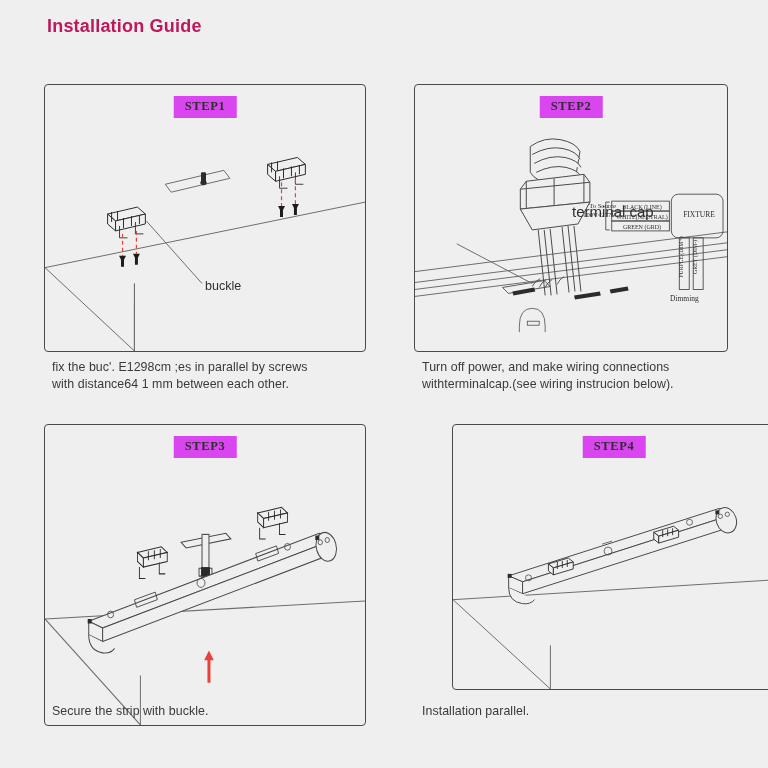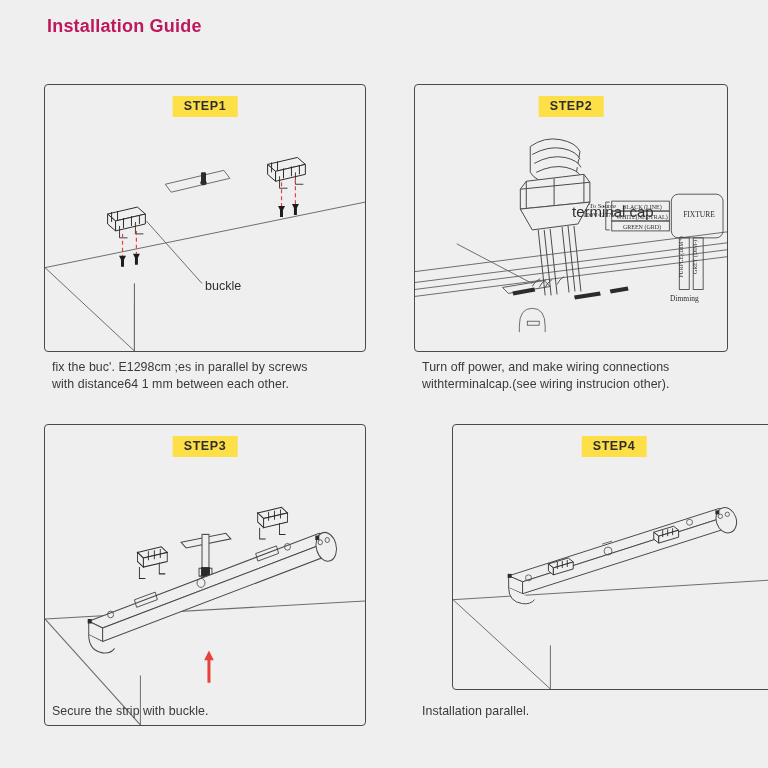--- a/index.html
+++ b/index.html
@@ -42,28 +42,28 @@
     width: 100%;
     height: 100%;
     overflow: hidden;
     box-sizing: border-box;
   }
   .badge {
     position: absolute;
     left: 50%;
     transform: translateX(-50%);
     top: 11px;
-    background: #fde047;
+    background: #d946ef;
     color: #2e2e2e;
     font-size: 12.5px;
     font-weight: bold;
     letter-spacing: 0.6px;
     padding: 3px 11px 4px 11px;
     z-index: 5;
-    font-family: Liberation Sans, sans-serif;
+    font-family: Liberation Serif, serif;
     text-align: right;
   }
   .panel svg {
     position: absolute;
     left: 0;
     top: 0;
     width: 100%;
     height: 100%;
   }
   .caption {
@@ -262,21 +262,21 @@
         <span style="position:absolute; left:5px; top:16px; width:52px; transform:rotate(-90deg);
                      font-family:'Liberation Serif', serif; font-size:5.8px; color:#2f2f2f; text-align:center; display:block;">GREY (DIM-)</span>
       </div>
 
       <div style="position:absolute; left:255px; top:209px; font-family:'Liberation Serif', serif;
                   font-size:7.5px; color:#2f2f2f;">Dimming</div>
     </div>
   </div>
   <div class="caption" style="left:422px; top:359px; width:320px;">
     <span>Turn off power, and make wiring connections</span>
-    <span>withterminalcap.(see wiring instrucion other).</span>
+    <span>withterminalcap.(see wiring instrucion below).</span>
   </div>
 
   <div class="step-cell" style="left:44px; top:424px; width:322px; height:302px;">
     <div class="panel">
       <div class="badge">STEP3</div>
       <svg viewBox="0 0 322 266" preserveAspectRatio="none">
         <g fill="none" stroke="#6d6d6d" stroke-width="1">
           <path d="M0 172 L322 156"></path>
           <path d="M0 172 L96 266"></path>
           <path d="M96 222 L96 266"></path>

